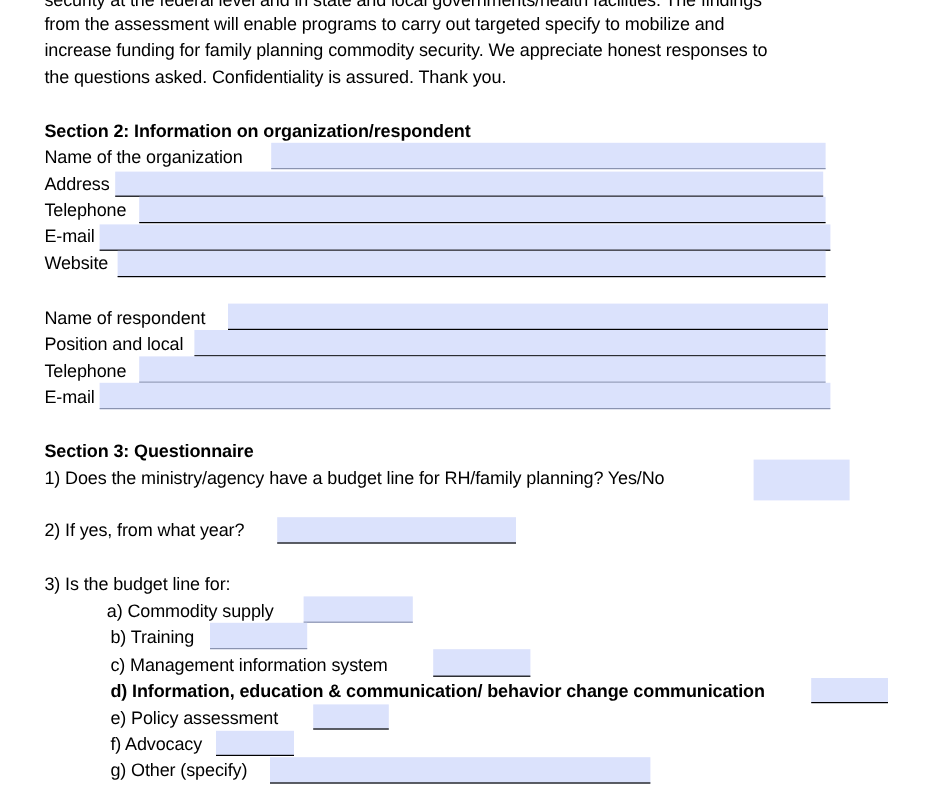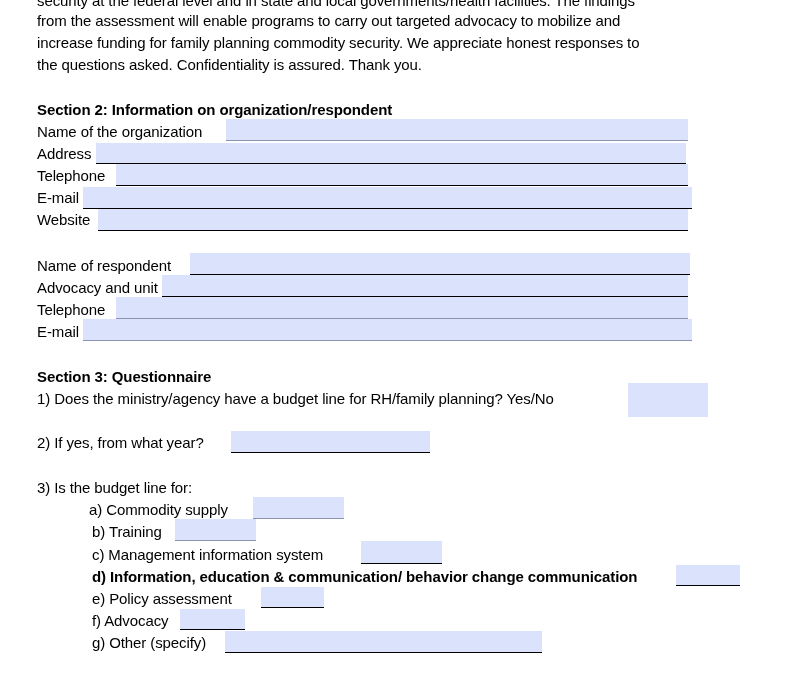--- a/index.html
+++ b/index.html
@@ -16,21 +16,21 @@
     border: none; margin: 0; padding: 0 3px; font: inherit; font-size: 14px; outline: none;
   }
   .ul-black { border-bottom: 1px solid #000000; }
   .ul-gray  { border-bottom: 1px solid #8a93b0; }
 </style>
 </head>
 <body>
 
 <div>
   <div class="t" style="left:37px; top:-10px;">security at the federal level and in state and local governments/health facilities. The findings</div>
-  <div class="t" style="left:37px; top:10px;">from the assessment will enable programs to carry out targeted advocacy to mobilize and</div>
+  <div class="t" style="left:37px; top:10px;">from the assessment will enable programs to carry out targeted specify to mobilize and</div>
   <div class="t" style="left:37px; top:32px;">increase funding for family planning commodity security. We appreciate honest responses to</div>
   <div class="t" style="left:37px; top:54px;">the questions asked. Confidentiality is assured. Thank you.</div>
 </div>
 
 <div class="t b" style="left:37px; top:99px;">Section 2: Information on organization/respondent</div>
 
 <div class="t" style="left:37px; top:121px;">Name of the organization</div>
 <input class="field ul-gray" style="left: 226px; top: 119px; width: 462px; height: 22px;" value="">
 
 <div class="t" style="left:37px; top:143px;">Address</div>
@@ -41,21 +41,21 @@
 
 <div class="t" style="left:37px; top:187px;">E-mail</div>
 <input class="field ul-black" style="left: 83px; top: 187px; width: 609px; height: 22px;" value="">
 
 <div class="t" style="left:37px; top:209px;">Website</div>
 <input class="field ul-black" style="left: 98px; top: 209px; width: 590px; height: 22px;" value="">
 
 <div class="t" style="left:37px; top:255px;">Name of respondent</div>
 <input class="field ul-black" style="left: 190px; top: 253px; width: 500px; height: 22px;" value="">
 
-<div class="t" style="left:37px; top:277px;">Advocacy and unit</div>
+<div class="t" style="left:37px; top:277px;">Position and local</div>
 <input class="field ul-black" style="left: 162px; top: 275px; width: 526px; height: 22px;" value="">
 
 <div class="t" style="left:37px; top:299px;">Telephone</div>
 <input class="field ul-gray" style="left: 116px; top: 297px; width: 572px; height: 22px;" value="">
 
 <div class="t" style="left:37px; top:321px;">E-mail</div>
 <input class="field ul-gray" style="left: 83px; top: 319px; width: 609px; height: 22px;" value="">
 
 <div class="t b" style="left:37px; top:366px;">Section 3: Questionnaire</div>
 

